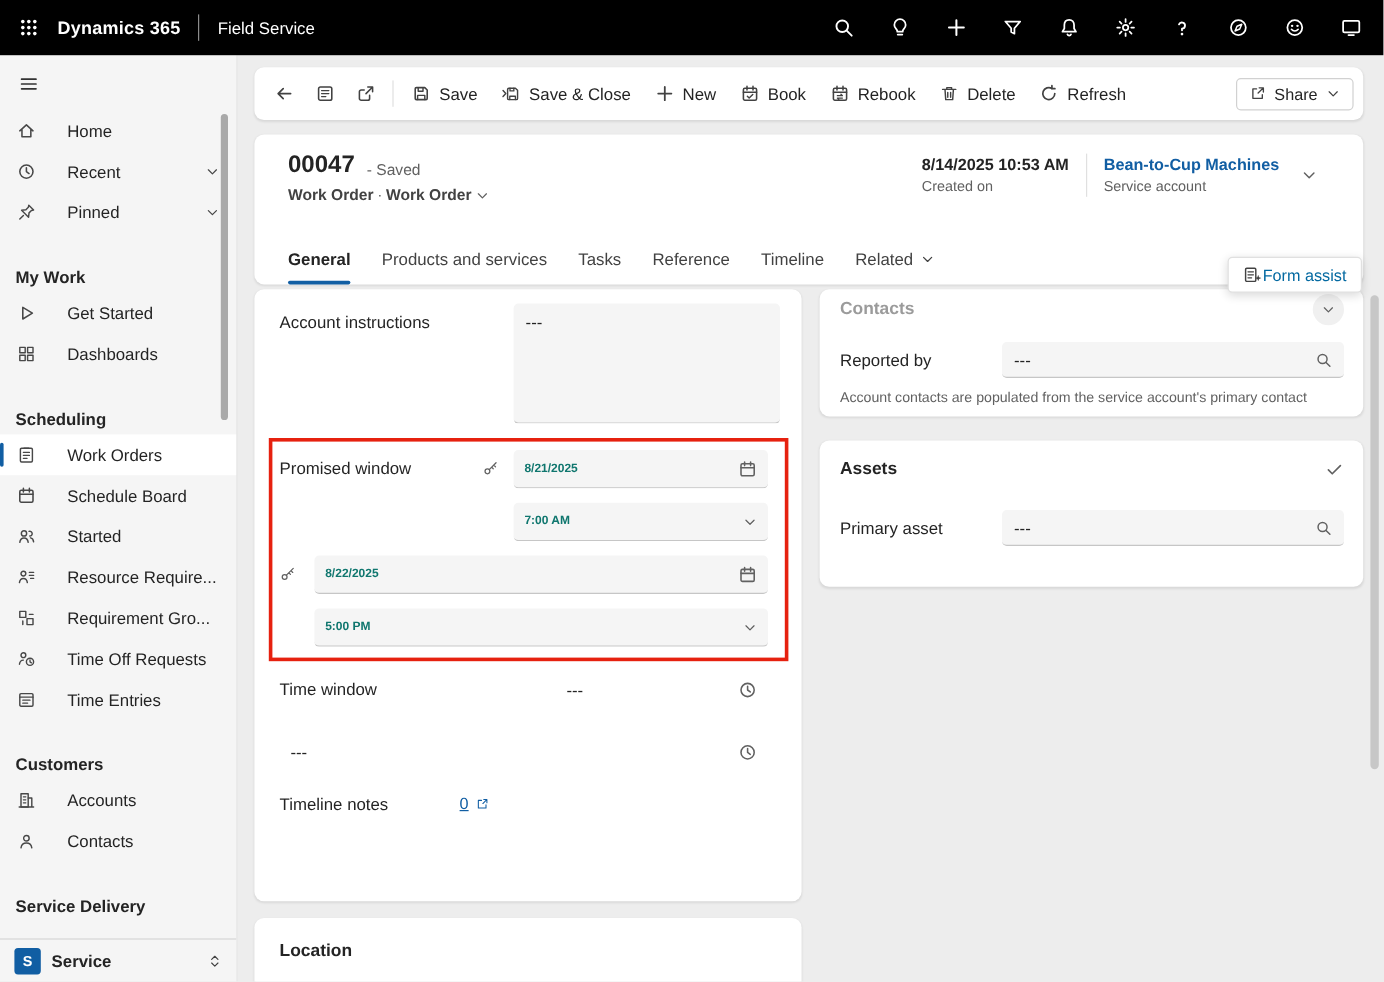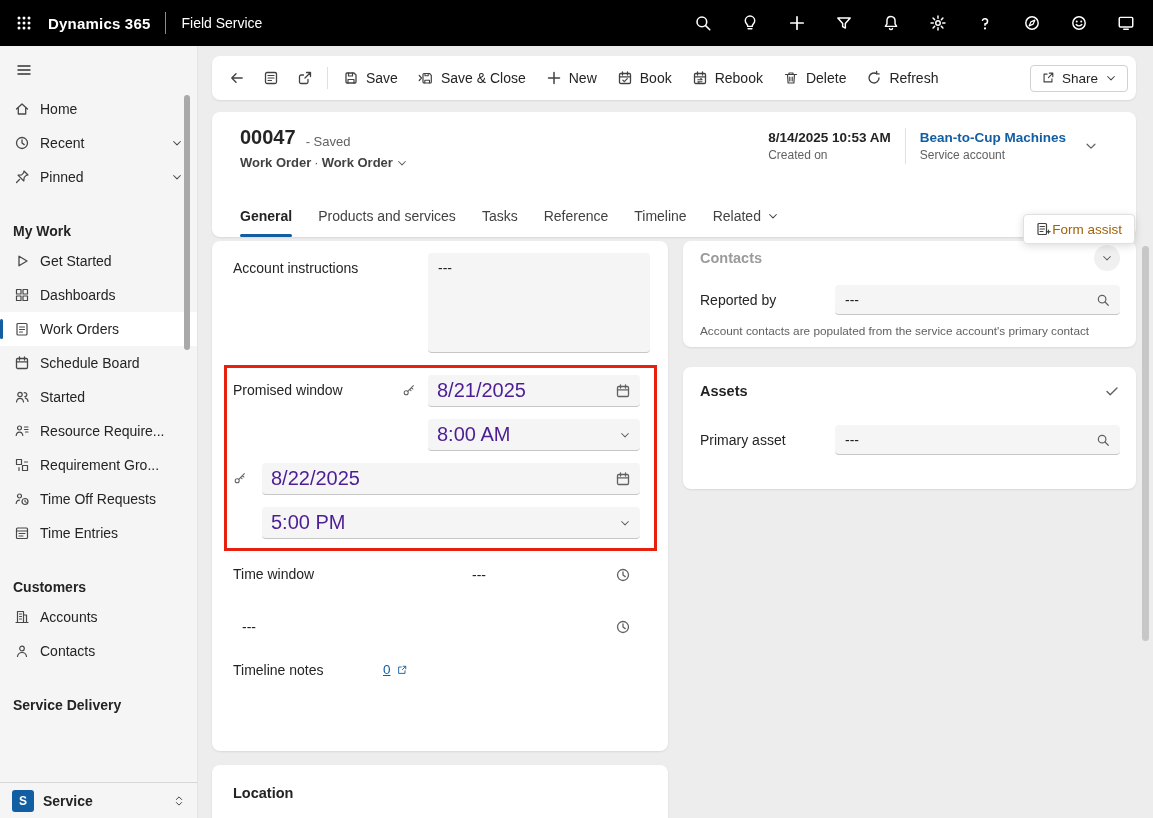--- a/index.html
+++ b/index.html
@@ -15,21 +15,21 @@
   .waffle-btn { width:48px; height:46px; display:flex; align-items:center; justify-content:center; background:none; border:none; color:#fff; }
   .brand { font-size:15px; font-weight:700; letter-spacing:.2px; cursor:pointer; }
   .tb-divider { width:1px; height:22px; background:rgba(255,255,255,.55); margin:0 15px; }
   .appname { font-size:14px; cursor:pointer; }
   .tb-right { margin-left:auto; display:flex; align-items:center; padding-right:4px; }
   .tb-btn { width:47px; height:46px; display:flex; align-items:center; justify-content:center; background:none; border:none; color:#fff; }
 
   
   .sidebar { position:absolute; top:46px; left:0; width:198px; bottom:0; background:#f5f5f5; border-right:1px solid #e3e3e3; z-index:20; overflow:hidden; }
   .hamburger { margin:8px 0 6px 6px; width:36px; height:32px; display:flex; align-items:center; justify-content:center; background:none; border:none; color:#333; }
-  .nav-item { height:34px; display:flex; align-items:center; padding-left:14px; gap:10px; font-size:14px; color:#242424; position:relative; cursor:pointer; }
+  .nav-item { height:34px; display:flex; align-items:center; padding-left:14px; gap:26px; font-size:14px; color:#242424; position:relative; cursor:pointer; }
   .nav-item .ic { color:#484848; }
   .nav-item.active { background:#fff; }
   .nav-item.active::before { content:""; position:absolute; left:0; top:7px; bottom:7px; width:3px; border-radius:2px; background:#115EA3; }
   .nav-chevron { margin-left:auto; margin-right:14px; color:#616161; }
   .nav-section { margin-top:24px; height:26px; display:flex; align-items:center; padding-left:13px; font-size:14px; font-weight:700; color:#242424; }
   .side-scroll { position:absolute; top:49px; right:7px; width:6px; height:255px; border-radius:3px; background:#a9a9a9; }
   .envbar { position:absolute; left:0; right:0; bottom:0; height:36px; background:#f5f5f5; border-top:1px solid #d6d6d6; display:flex; align-items:center; gap:9px; padding:0 12px; cursor:pointer; }
   .env-badge { width:22px; height:22px; border-radius:3px; background:#115EA3; color:#fff; font-size:12px; font-weight:700; display:flex; align-items:center; justify-content:center; }
   .env-label { font-size:14px; font-weight:700; }
   .env-updown { margin-left:auto; color:#424242; }
@@ -69,21 +69,21 @@
   .col-left { width:456px; flex:none; display:flex; flex-direction:column; gap:14px; }
   .col-right { flex:1; display:flex; flex-direction:column; gap:20px; }
   .general-card { height:510px; padding:12px 18px 0 21px; overflow:hidden; }
   .location-card { height:90px; padding:20px 21px; }
   .card-title { font-size:14.5px; font-weight:700; color:#242424; }
 
   .frow { display:flex; align-items:flex-start; margin-bottom:12px; }
   .flabel { width:195px; flex:none; font-size:14px; color:#242424; padding-top:7px; display:flex; align-items:center; }
   .flabel .keyic { margin-left:auto; margin-right:12px; color:#616161; }
   .textarea-field { flex:1; height:100px; background:#f5f5f5; border-radius:4px; border-bottom:1px solid #c6c6c6; padding:7px 10px; font-size:14px; color:#242424; margin-right:0; cursor:text; }
-  .ctl { flex:1; height:32px; background:#f5f5f5; border-radius:4px; border-bottom:1px solid #c6c6c6; display:flex; align-items:center; padding:0 9px; font-size:20px; color:#4c1d95; margin-right:10px; cursor:pointer; }
+  .ctl { flex:1; height:32px; background:#f5f5f5; border-radius:4px; border-bottom:1px solid #c6c6c6; display:flex; align-items:center; padding:0 9px; font-size:10px; color:#0f766e; margin-right:10px; cursor:pointer;font-weight:bold; }
   .ctl .sp, .plain .sp { flex:1; }
   .ctl .ic, .plain .ic { color:#616161; }
   .keycol { width:29px; flex:none; padding-top:8px; color:#616161; }
   .plain { flex:1; height:32px; display:flex; align-items:center; padding:0 9px; font-size:14px; color:#242424; margin-right:10px; }
   .gap22 { margin-bottom:22px; }
   .mt20 { margin-top:20px;gap:35px; }
   .notes-label { width:150px; }
   .notes-link { display:flex; align-items:center; gap:5px; padding-top:7px; color:#115EA3; font-size:13.5px; cursor:pointer; }
   .notes-link .num { text-decoration:underline; }
 
@@ -94,21 +94,21 @@
   .collapse-circle { margin-left:auto; width:26px; height:26px; border-radius:50%; background:#f0f0f0; display:flex; align-items:center; justify-content:center; color:#616161; border:none; }
   .title-check { margin-left:auto; color:#616161; }
   .lookup-row { display:flex; align-items:center; margin-top:14px;justify-content:space-between; }
   .assets-card .lookup-row { margin-top:26px; }
   .lookup-label { width:135px; flex:none; font-size:14px; color:#242424; }
   .lookup { flex:1; height:30px; background:#f5f5f5; border-radius:4px; border-bottom:1px solid #c6c6c6; display:flex; align-items:center; padding:0 10px; font-size:14px; color:#242424; cursor:pointer; }
   .lookup .sp { flex:1; }
   .lookup .ic { color:#616161; }
   .helper { margin-top:9px; font-size:11.8px; color:#616161; }
 
-  .form-assist { position:absolute; right:18px; top:168px; display:flex; align-items:center; gap:0; padding:6px 12px; background:#fff; border:1px solid #e0e0e0; border-radius:4px; box-shadow:0 2px 8px rgba(0,0,0,.14); font-size:13.5px; color:#a16207; z-index:30; }
+  .form-assist { position:absolute; right:18px; top:168px; display:flex; align-items:center; gap:0; padding:6px 12px; background:#fff; border:1px solid #e0e0e0; border-radius:4px; box-shadow:0 2px 8px rgba(0,0,0,.14); font-size:13.5px; color:#0369a1; z-index:30; }
   .form-assist .ic { color:#424242; }
 
   .annotation { position:absolute; left:26px; top:319px; width:433px; height:186px; border:3px solid #e6210f; z-index:28; pointer-events:none; }
   .main-scroll { position:absolute; right:4px; top:200px; width:7px; height:395px; background:#c7c7c7; border-radius:4px; z-index:6; }
 </style>
 </head>
 <body>
 
 <header class="topbar">
   <button class="waffle-btn">
@@ -275,20 +275,21 @@
         <svg viewBox="0 0 16 16">
           <rect x="2.5" y="2.5" width="4.5" height="4.5" stroke="currentColor" fill="none" stroke-linecap="round" stroke-linejoin="round" stroke-width="1.2"></rect>
           <rect x="9" y="2.5" width="4.5" height="4.5" stroke="currentColor" fill="none" stroke-linecap="round" stroke-linejoin="round" stroke-width="1.2"></rect>
           <rect x="2.5" y="9" width="4.5" height="4.5" stroke="currentColor" fill="none" stroke-linecap="round" stroke-linejoin="round" stroke-width="1.2"></rect>
           <rect x="9" y="9" width="4.5" height="4.5" stroke="currentColor" fill="none" stroke-linecap="round" stroke-linejoin="round" stroke-width="1.2"></rect>
         </svg>
       </span>
     <span>Dashboards</span>
   </div>
 
+  <div class="nav-section">Scheduling</div>
   <div class="nav-item active">
     <span class="ic">
         <svg viewBox="0 0 16 16">
           <rect x="3" y="2.5" width="10" height="11.5" rx="1" stroke="currentColor" fill="none" stroke-linecap="round" stroke-linejoin="round" stroke-width="1.2"></rect>
           <path d="M6 2.5h4M5.5 6h5M5.5 8.5h5M5.5 11h3" stroke="currentColor" fill="none" stroke-linecap="round" stroke-linejoin="round" stroke-width="1.1"></path>
         </svg>
       </span>
     <span>Work Orders</span>
   </div>
   <div class="nav-item">
@@ -568,21 +569,21 @@
                 <svg viewBox="0 0 16 16">
                   <rect x="2.5" y="3.5" width="11" height="10" rx="1.2" stroke="currentColor" fill="none" stroke-linecap="round" stroke-linejoin="round" stroke-width="1.3"></rect>
                   <path d="M2.5 6.8h11M5.5 2v3M10.5 2v3" stroke="currentColor" fill="none" stroke-linecap="round" stroke-linejoin="round" stroke-width="1.3"></path>
                 </svg>
               </span>
           </div>
         </div>
         <div class="frow">
           <div class="flabel"></div>
           <div class="ctl">
-            <span>8:00 AM</span>
+            <span>7:00 AM</span>
               <span class="sp"></span>
             <span class="ic ic12">
                 <svg viewBox="0 0 16 16">
                   <path d="M3.5 6l4.5 4.5L12.5 6" stroke="currentColor" fill="none" stroke-linecap="round" stroke-linejoin="round" stroke-width="1.4"></path>
                 </svg>
               </span>
           </div>
         </div>
         <div class="frow">
           <div class="keycol"><span class="ic ic14">

